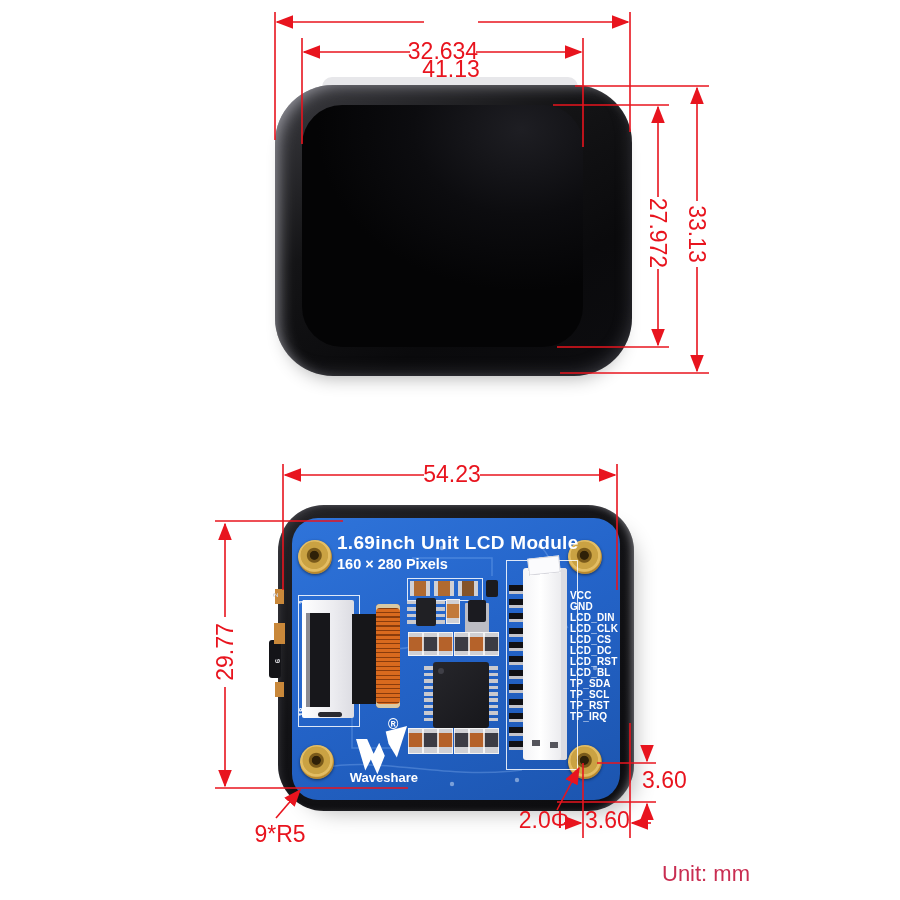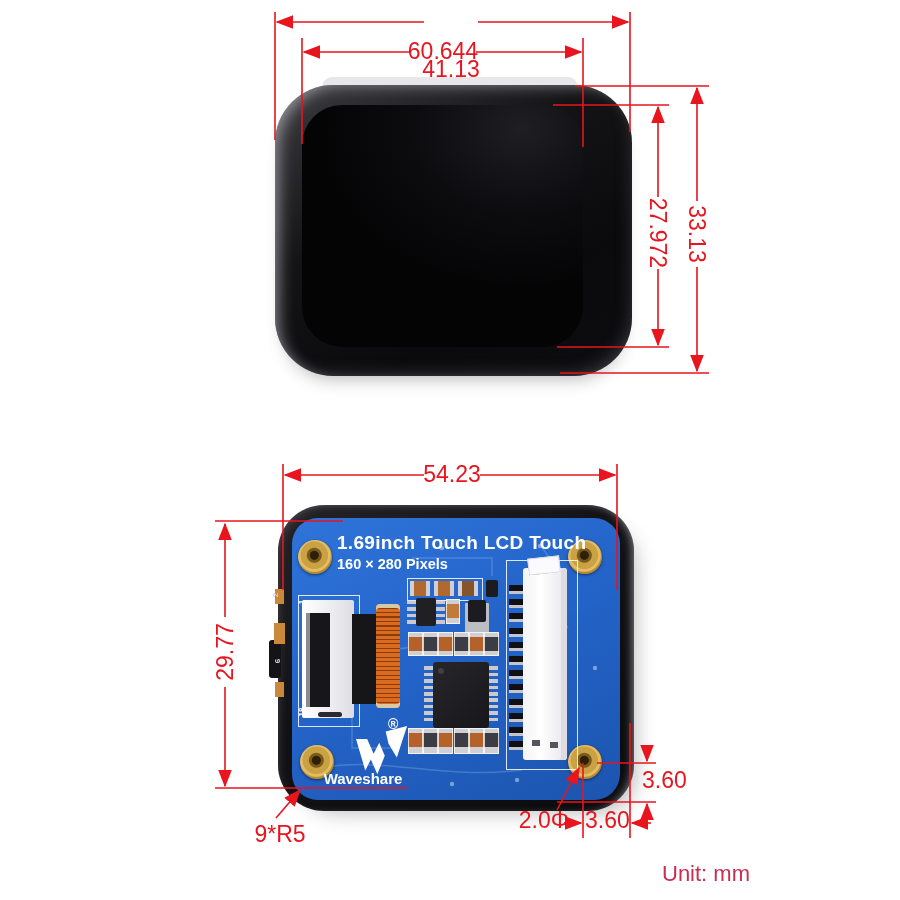--- a/index.html
+++ b/index.html
@@ -81,21 +81,21 @@
         <circle cx="248" cy="28" r="2.2"></circle>
           <circle cx="225" cy="262" r="2.2"></circle>
       </g>
     </svg>
 
     <div class="goldhole" style="left:6px;top:22px;"></div>
     <div class="goldhole" style="left:276px;top:22px;"></div>
     <div class="goldhole" style="left:8px;top:227px;"></div>
     <div class="goldhole" style="left:276px;top:227px;"></div>
 
-    <div class="pcbtxt" style="left:45px;top:14px;font-size:19px;letter-spacing:.3px;">1.69inch Touch LCD Touch</div>
+    <div class="pcbtxt" style="left:45px;top:14px;font-size:19px;letter-spacing:.3px;">1.69inch Unit LCD Module</div>
     <div class="pcbtxt" style="left:45px;top:38px;font-size:14.5px;">160 × 280 Pixels</div>
 
     <div class="silk" style="left:6px;top:77px;width:60px;height:130px;"></div>
     <div class="abs" style="left:10px;top:82px;width:52px;height:118px;background:linear-gradient(90deg,#ffffff,#ececf0 60%,#dcdce2);border-radius:2px;"></div>
     <div class="abs" style="left:14px;top:95px;width:24px;height:94px;background:linear-gradient(90deg,#8b8b92 0 4px,#17171b 4px);"></div>
     <div class="abs" style="left:26px;top:194px;width:24px;height:5px;background:#2a2a30;border-radius:3px;"></div>
     <div class="tinylbl rotm90" style="left:8px;top:80px;">1</div>
     <div class="tinylbl rotm90" style="left:6px;top:190px;">18</div>
 
     <div class="abs" style="left:60px;top:96px;width:24px;height:90px;background:#161619;"></div>
@@ -133,29 +133,43 @@
     <div class="smd" style="left:177px;top:210px;height:24px;"></div>
     <div class="smd dark" style="left:192px;top:210px;height:24px;"></div>
 
     <div class="silk" style="left:214px;top:42px;width:70px;height:208px;"></div>
     <div class="abs" style="left:217px;top:67px;width:14px;height:170px;background:repeating-linear-gradient(180deg,#101014 0 6px,#c4c4ca 6px 9px,rgba(0,0,0,0) 9px 14.2px);"></div>
     <div class="abs" style="left:231px;top:50px;width:44px;height:192px;border-radius:3px;background:linear-gradient(90deg,#f4f4f6,#ffffff 40%,#e6e6ea);box-shadow:inset -6px 0 0 #dcdce2;"></div>
     <div class="abs" style="left:236px;top:39px;width:32px;height:17px;background:#fbfbfd;transform:rotate(-6deg);box-shadow:inset 0 0 0 1px #d6d6dc;"></div>
     <div class="abs" style="left:240px;top:222px;width:8px;height:6px;background:#55555c;"></div>
     <div class="abs" style="left:258px;top:224px;width:8px;height:6px;background:#55555c;"></div>
 
+    <div class="pinlist">
+      <div>VCC</div>
+      <div>GND</div>
+      <div>LCD_DIN</div>
+      <div>LCD_CLK</div>
+      <div>LCD_CS</div>
+      <div>LCD_DC</div>
+      <div>LCD_RST</div>
+      <div>LCD_BL</div>
+      <div>TP_SDA</div>
+      <div>TP_SCL</div>
+      <div>TP_RST</div>
+      <div>TP_IRQ</div>
+    </div>
 
     <div class="pcbtxt" style="left:96px;top:198px;font-size:14px;">®</div>
     <svg class="abs" style="left:62px;top:208px;" width="56" height="52" viewBox="0 0 60 56">
       <g fill="#ffffff">
         <path d="M2 14 L14 14 L21 30 L27 18 L33 32 L25 52 L18 36 L12 48 Z"></path>
         <path d="M34 6 L57 0 L46 34 L37 19 Z"></path>
       </g>
     </svg>
-    <div class="pcbtxt" style="left:30px;top:252px;width:82px;font-size:15px;text-align:center;">Waveshare</div>
+    <div class="pcbtxt" style="left:44px;top:252px;width:82px;font-size:13px;text-align:right;">Waveshare</div>
   </div>
 </div>
 
 <svg class="abs" style="left:0;top:0;pointer-events:none;" width="900" height="900">
   <defs>
     <marker id="ar" viewBox="0 0 10 10" refX="9.2" refY="5" markerWidth="11" markerHeight="11" orient="auto-start-reverse">
       <path d="M0 1.1 L10 5 L0 8.9 Z" fill="#e8141e"></path>
     </marker>
   </defs>
   <g stroke="#e8141e" stroke-width="1.6" fill="none">
@@ -200,21 +214,21 @@
     <line x1="651" y1="823" x2="632" y2="823" marker-end="url(#ar)"></line>
 
     <line x1="597" y1="763" x2="656" y2="763"></line>
     <line x1="557" y1="802" x2="656" y2="802"></line>
     <line x1="647" y1="751" x2="647" y2="761" marker-end="url(#ar)"></line>
     <line x1="647" y1="815" x2="647" y2="804" marker-end="url(#ar)"></line>
   </g>
 </svg>
 
 <div class="dim" style="left:415px;top:9px;width:72px;margin-top:48px;">41.13</div>
-<div class="dim" style="left:405px;top:39px;width:76px;">60.644</div>
+<div class="dim" style="left:405px;top:39px;width:76px;">32.634</div>
 <div class="dim rot90" style="left:618px;top:221px;width:80px;">27.972</div>
 <div class="dim rot90" style="left:657px;top:222px;width:80px;">33.13</div>
 <div class="dim" style="left:416px;top:462px;width:72px;">54.23</div>
 <div class="dim rotm90" style="left:185px;top:640px;width:80px;">29.77</div>
 <div class="dim" style="left:254px;top:822px;width:52px;">9*R5</div>
 <div class="dim" style="left:516px;top:808px;width:56px;text-align:center;">2.0Φ</div>
 <div class="dim" style="left:585px;top:808px;width:44px;">3.60</div>
 <div class="dim" style="left:642px;top:768px;width:44px;">3.60</div>
 <div class="dim" style="left:662px;top:862px;width:100px;font-size:22px;color:#c92e52;text-align:left;">Unit: mm</div>
 

